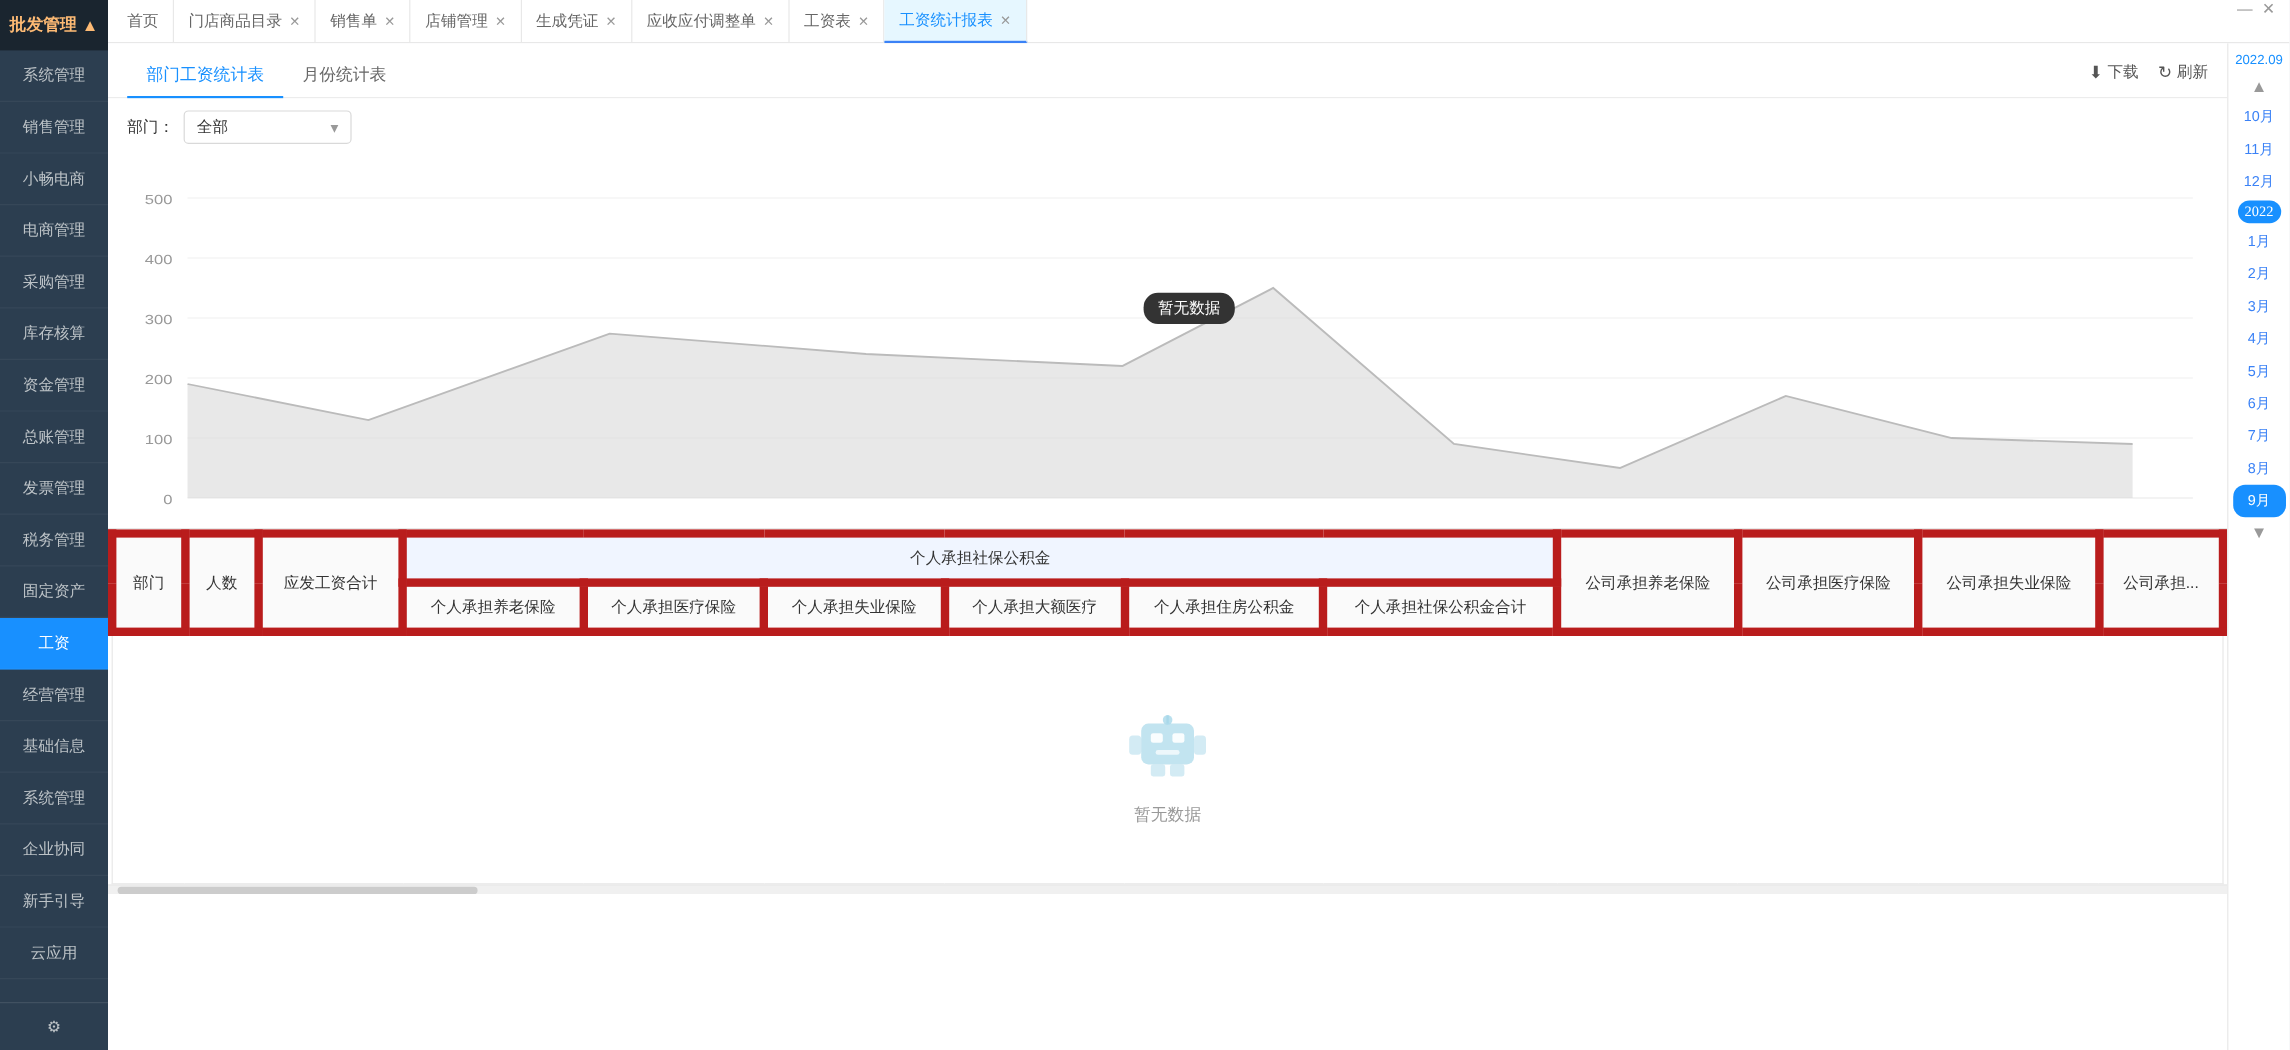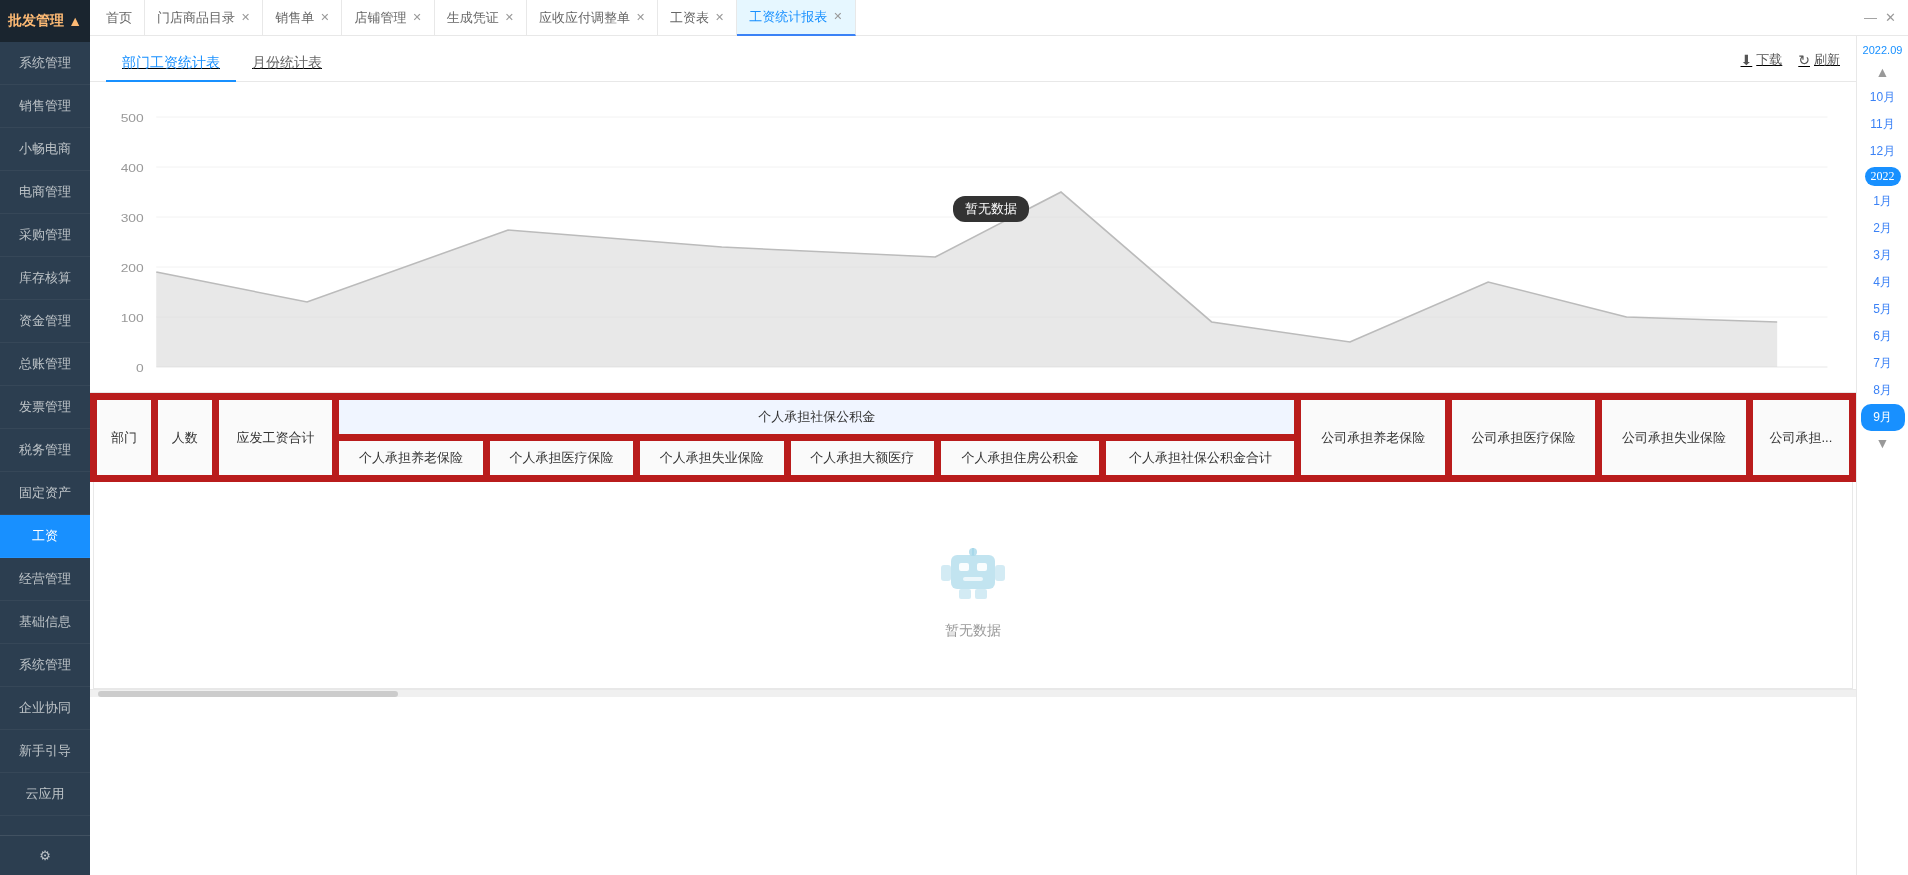--- a/index.html
+++ b/index.html
@@ -48,21 +48,21 @@
     .main {
       flex: 1;
       display: flex;
       flex-direction: column;
       overflow: hidden;
     }
 
     
     .tab-bar {
       display: flex;
-      align-items: center;
+      align-items: flex-start;
       background: #fff;
       border-bottom: 1px solid #e8e8e8;
       height: 36px;
       padding: 0 4px;
       flex-shrink: 0;
     }
     .tab-item {
       display: flex;
       align-items: center;
       padding: 0 12px;
@@ -108,21 +108,20 @@
       background: #fff;
     }
 
     
     .sub-tabs {
       display: flex;
       align-items: center;
       padding: 10px 16px 0;
       border-bottom: 1px solid #e8e8e8;
       background: #fff;
-      text-decoration: underline;
     }
     .sub-tab {
       padding: 8px 16px;
       font-size: 14px;
       cursor: pointer;
       color: #666;
       border-bottom: 2px solid transparent;
       margin-bottom: -1px;
     }
     .sub-tab.active {
@@ -426,20 +425,29 @@
             <span style="font-size:14px;">⬇</span>
             <span>下载</span>
           </div>
           <div class="toolbar-btn">
             <span style="font-size:14px;">↻</span>
             <span>刷新</span>
           </div>
         </div>
       </div>
 
+      <div class="toolbar">
+        <div class="toolbar-left">
+          <span class="toolbar-label">部门：</span>
+          <div class="dept-select">
+            <span>全部</span>
+            <span style="margin-left:20px;color:#999;">▾</span>
+          </div>
+        </div>
+      </div>
 
       <div class="chart-area">
         <div class="chart-container">
           <svg class="chart-svg" viewBox="0 0 1380 300" preserveAspectRatio="none">
 
             <text x="30" y="290" font-size="11" fill="#999" text-anchor="end">0</text>
             <text x="30" y="240" font-size="11" fill="#999" text-anchor="end">100</text>
             <text x="30" y="190" font-size="11" fill="#999" text-anchor="end">200</text>
             <text x="30" y="140" font-size="11" fill="#999" text-anchor="end">300</text>
             <text x="30" y="90" font-size="11" fill="#999" text-anchor="end">400</text>

